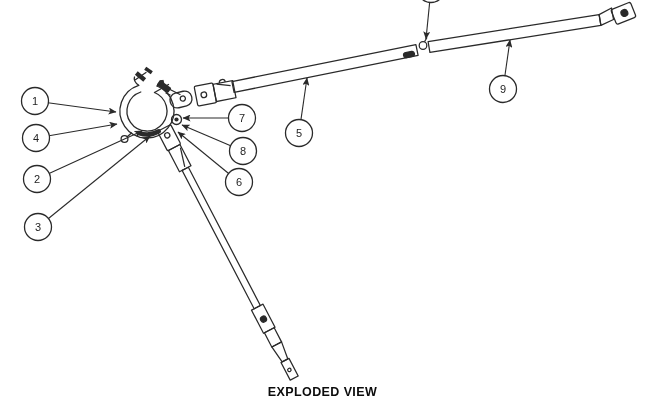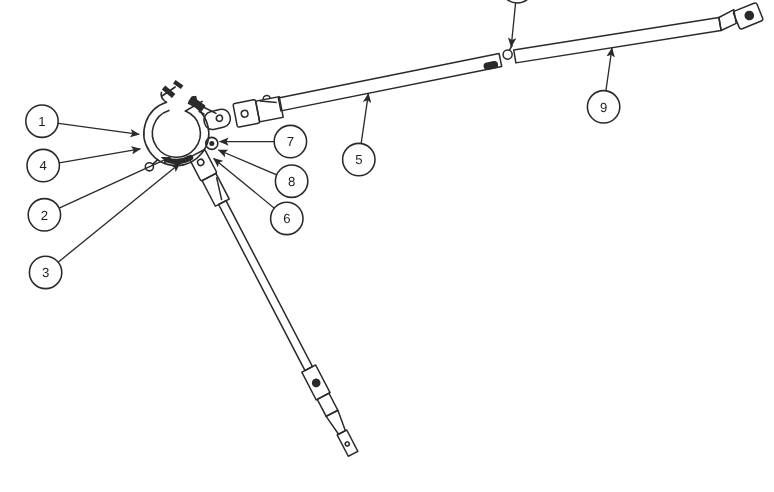--- a/index.html
+++ b/index.html
@@ -164,13 +164,14 @@
           <text x="503" y="93" class="balloon-num">9</text>
         </g>
         <g>
           <line x1="431" y1="-11" x2="426" y2="39" class="leader" marker-end="url(#arrow)"></line>
           <circle cx="431" cy="-11" r="13.5" class="balloon-circle"></circle>
           <text x="431" y="-7" class="balloon-num"></text>
         </g>
       </g>
   </svg>
 
+  <div class="caption">EXPLODED VIEW</div>
 </div>
 
 </body></html>

